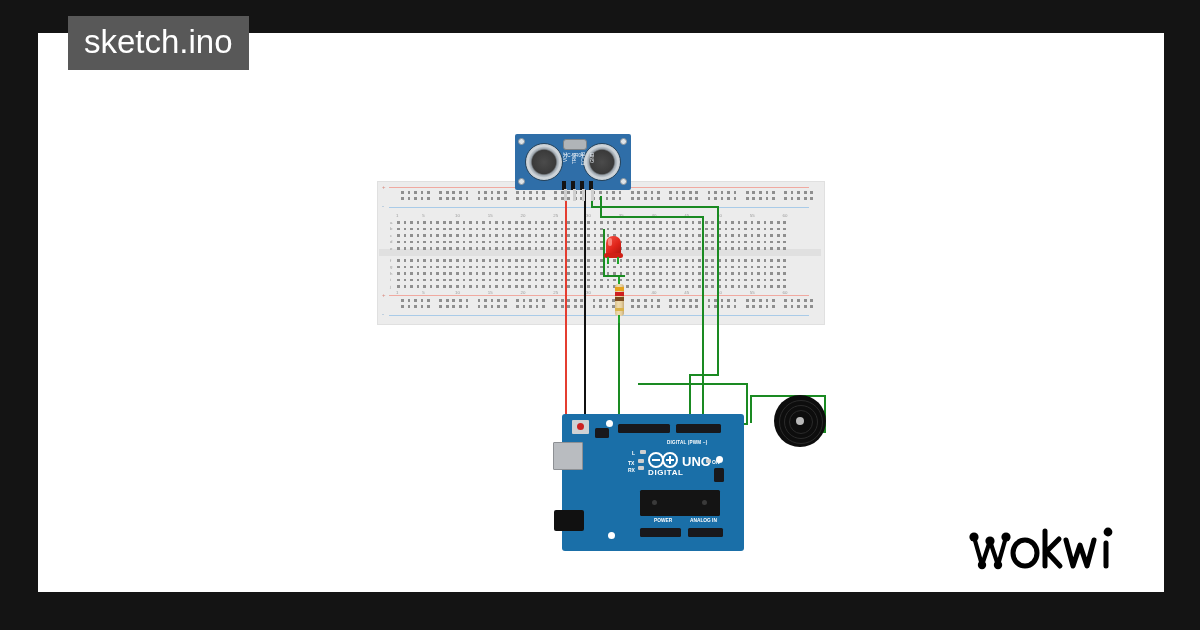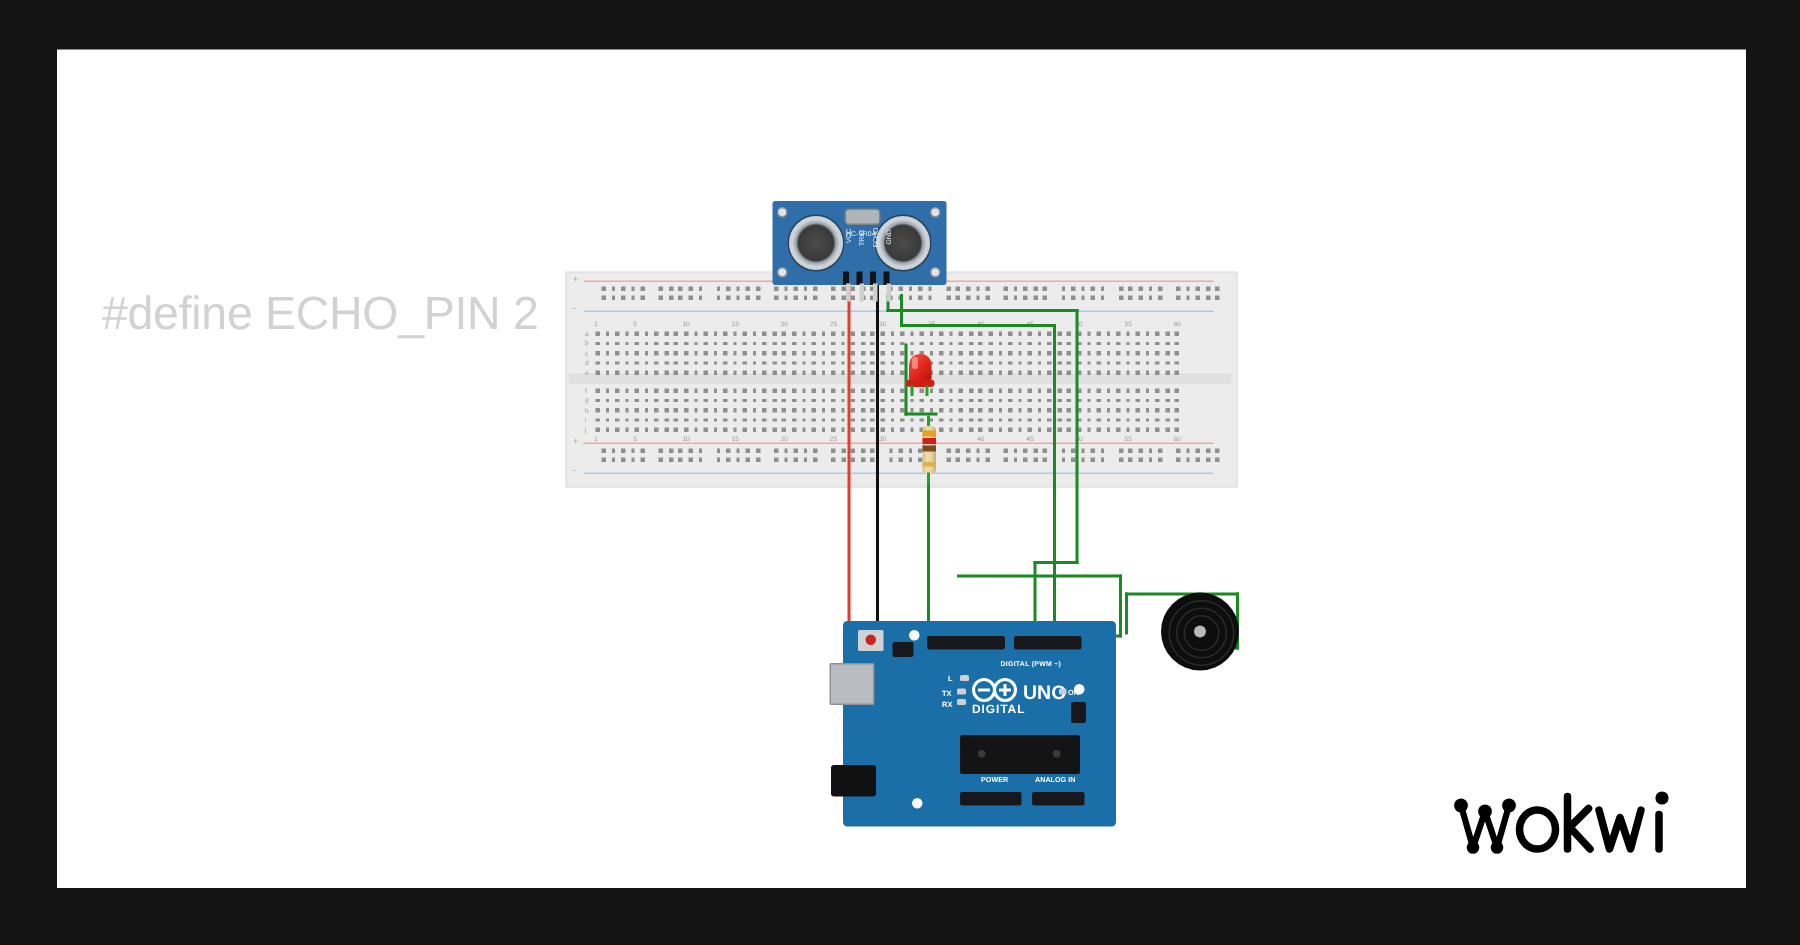--- a/index.html
+++ b/index.html
@@ -94,21 +94,20 @@
 </head>
 <body>
 
 <div id="canvas">
 
   <div id="shadow"></div>
 
   <div id="card">
 
     <div id="code">
-      <span class="ln">#define ECHO_PIN 2</span>
       
       
       
       
       
       
       
       
     </div>
 
@@ -1116,20 +1115,23 @@
         <div class="uno-led" style="left:78px;top:36px;width:6px;height:4px;background:#cfcfcf;"></div>
         <div class="uno-led" style="left:76px;top:45px;width:6px;height:4px;background:#cfcfcf;"></div>
         <div class="uno-led" style="left:76px;top:52px;width:6px;height:4px;background:#cfcfcf;"></div>
         <div class="uno-led" style="left:144px;top:45px;width:5px;height:4px;background:#cfcfcf;"></div>
       </div>
 
     </div>
 
   </div>
 
+  <div id="title-badge">
+    <span>sketch.ino</span>
+  </div>
 
   <div id="wokwi">
     <svg width="152" height="56" viewBox="0 0 152 56">
       <g stroke="#000000" stroke-width="4.2" fill="none" stroke-linecap="round" stroke-linejoin="round">
 
         <path d="M6 14 L14 42 L22 18 L30 42 L38 14"></path>
       </g>
       <circle cx="6" cy="14" r="4.6" fill="#000"></circle>
       <circle cx="22" cy="18" r="4.6" fill="#000"></circle>
       <circle cx="38" cy="14" r="4.6" fill="#000"></circle>

